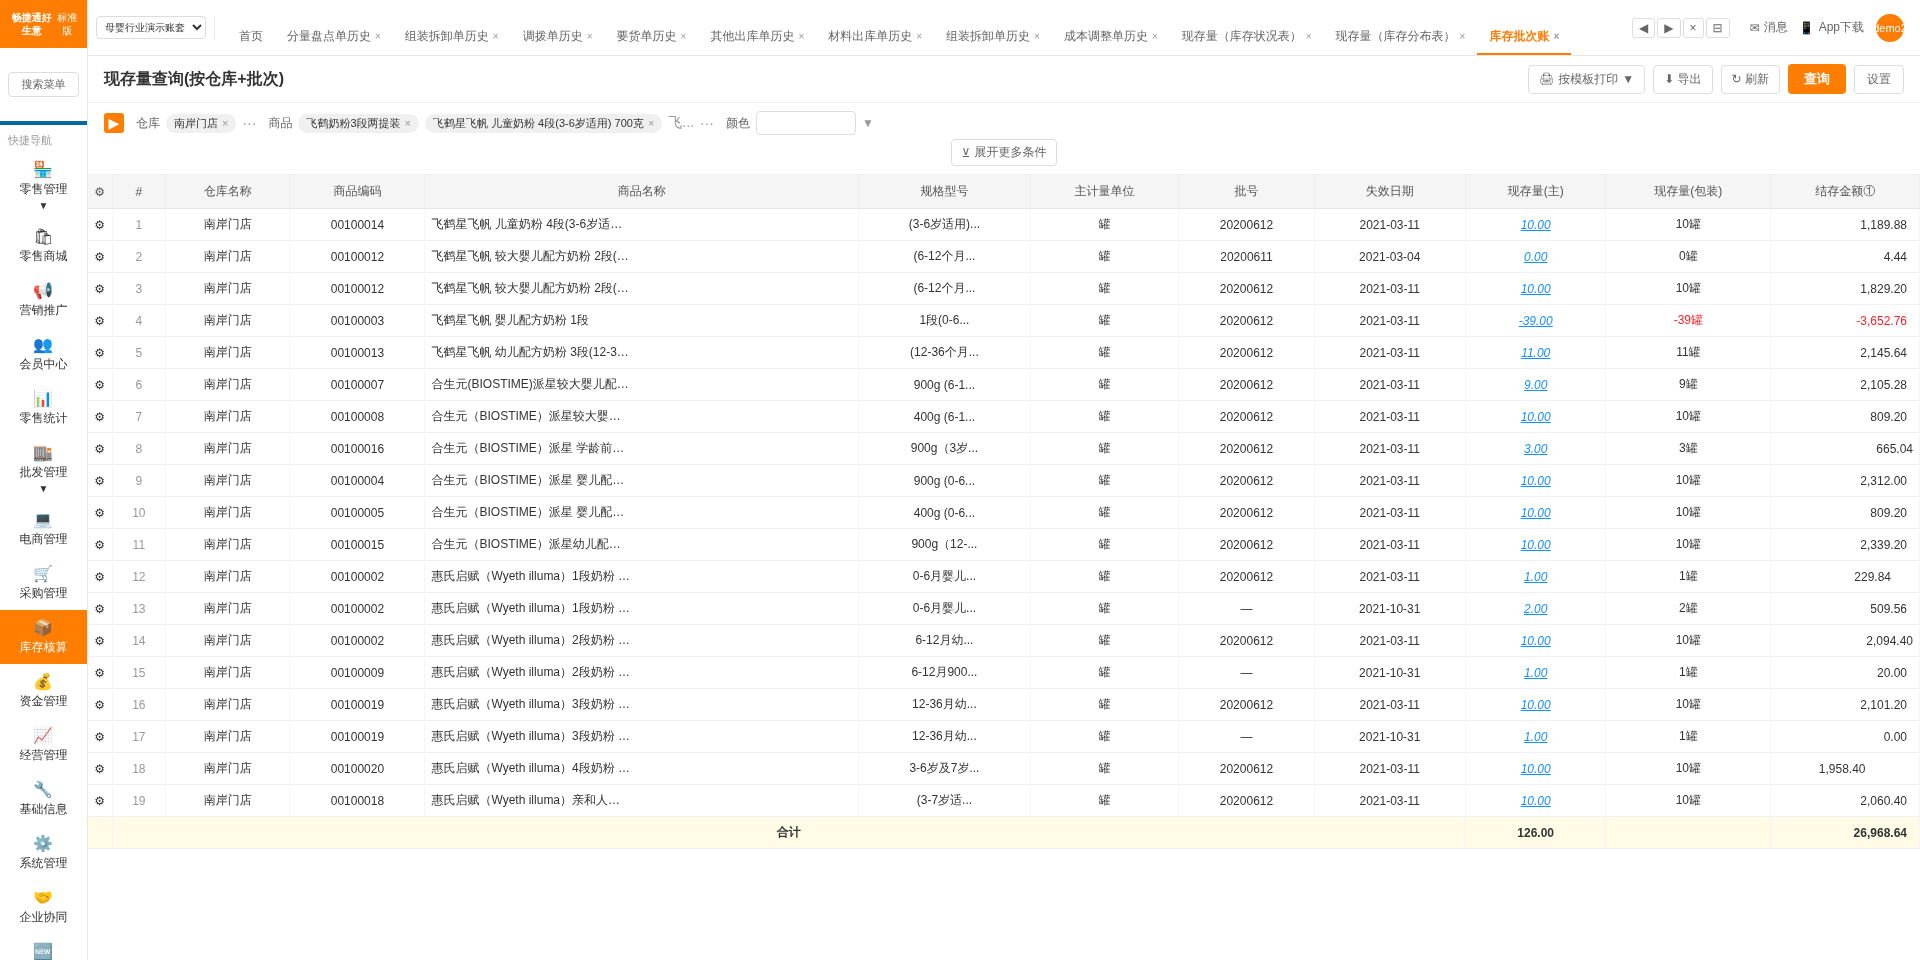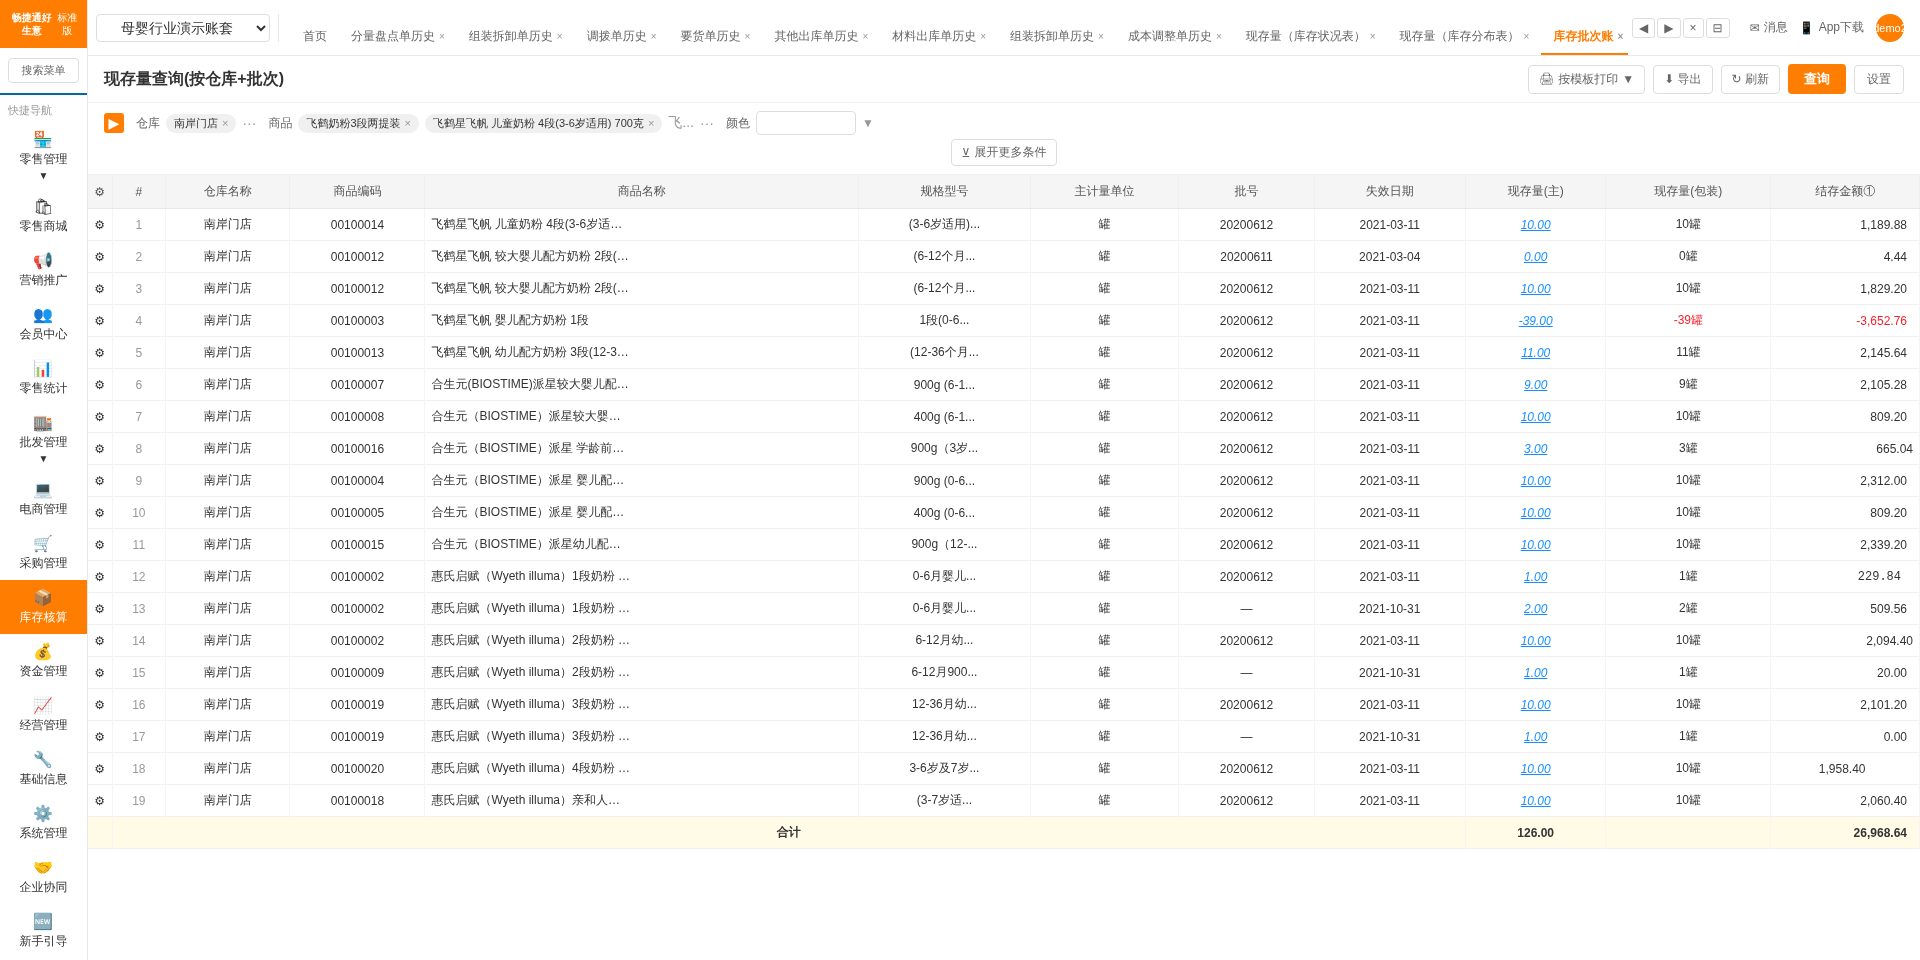--- a/index.html
+++ b/index.html
@@ -2,21 +2,21 @@
 <html><head>
   <meta charset="utf-8">
   <style>
     * { box-sizing: border-box; margin: 0; padding: 0; }
     body { font-family: "Microsoft YaHei", "PingFang SC", sans-serif; font-size: 12px; background: #f5f5f5; display: flex; height: 960px; overflow: hidden; }
 
     
     .sidebar { width: 88px; background: #fff; display: flex; flex-direction: column; border-right: 1px solid #e8e8e8; flex-shrink: 0; }
     .sidebar-logo { background: #ff7d00; padding: 10px 8px; text-align: center; color: #fff; font-size: 11px; font-weight: bold; line-height: 1.3; height: 48px; display: flex; align-items: center; justify-content: center; }
     .sidebar-logo span { font-size: 10px; }
-    .sidebar-search { padding: 10px 8px; border-bottom: 2px solid #0369a1; }
+    .sidebar-search { padding: 24px 8px; border-bottom: 4px solid #0369a1; }
     .sidebar-search .search-btn { width: 100%; background: #fff; border: 1px solid #ddd; border-radius: 4px; padding: 4px; cursor: pointer; font-size: 11px; color: #666; }
     .sidebar-nav-label { padding: 8px 8px 4px; font-size: 11px; color: #999; }
     .sidebar-item { padding: 8px 8px; cursor: pointer; text-align: center; font-size: 12px; color: #333; display: flex; flex-direction: column; align-items: center; gap: 2px; }
     .sidebar-item.active { background: #ff7d00; color: #fff; }
     .sidebar-item .s-icon { font-size: 16px; }
     .sidebar-item .s-arrow { font-size: 10px; }
 
     
     .main { flex: 1; display: flex; flex-direction: column; overflow: hidden; }
 
@@ -155,21 +155,21 @@
       
     </div>
 
   </div>
 </div>
 
 <div class="main">
 
   <div class="top-nav">
     <div class="header-bar" style="border:none;padding:0 8px;background:#fff;border-right:1px solid #e8e8e8;">
-      <select style="border:1px solid #ddd;border-radius:4px;padding:4px 20px;font-size:14px;color:#333;background:#fff;cursor:pointer;">
+      <select style="border:1px solid #ddd;border-radius:4px;padding:4px 4px;font-size:10px;color:#333;background:#fff;cursor:pointer;">
         <option>母婴行业演示账套</option>
       </select>
     </div>
     <div class="top-nav-left">
       <div class="nav-tab">
         <span>首页</span>
       </div>
       <div class="nav-tab">
         <span>分量盘点单历史</span>
         <span class="tab-close">×</span>
@@ -473,21 +473,21 @@
     <td class="row-num">12</td>
     <td>南岸门店</td>
     <td>00100002</td>
     <td class="text-left"><span class="ellipsis" title="惠氏启赋（Wyeth illuma）1段奶粉 爱尔兰进口 0-6月婴...">惠氏启赋（Wyeth illuma）1段奶粉 爱尔兰进口 0-6月婴...</span></td>
     <td>0-6月婴儿...</td>
     <td>罐</td>
     <td>20200612</td>
     <td>2021-03-11</td>
     <td class="underline">1.00</td>
     <td class="">1罐</td>
-    <td class="" style="text-align:right;padding-right:18px;font-family:Liberation Mono, monospace;">229.84</td>
+    <td class="" style="text-align:right;padding-right:28px;">229.84</td>
   </tr>
           <tr>
     <td style="text-align:center;">⚙</td>
     <td class="row-num">13</td>
     <td>南岸门店</td>
     <td>00100002</td>
     <td class="text-left"><span class="ellipsis" title="惠氏启赋（Wyeth illuma）1段奶粉 爱尔兰进口 0-6月婴...">惠氏启赋（Wyeth illuma）1段奶粉 爱尔兰进口 0-6月婴...</span></td>
     <td>0-6月婴儿...</td>
     <td>罐</td>
     <td>—</td>

